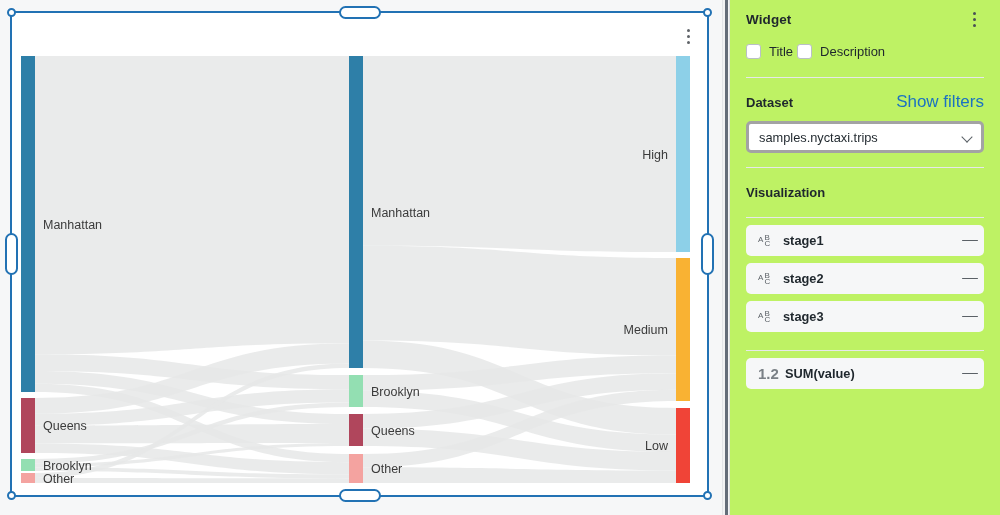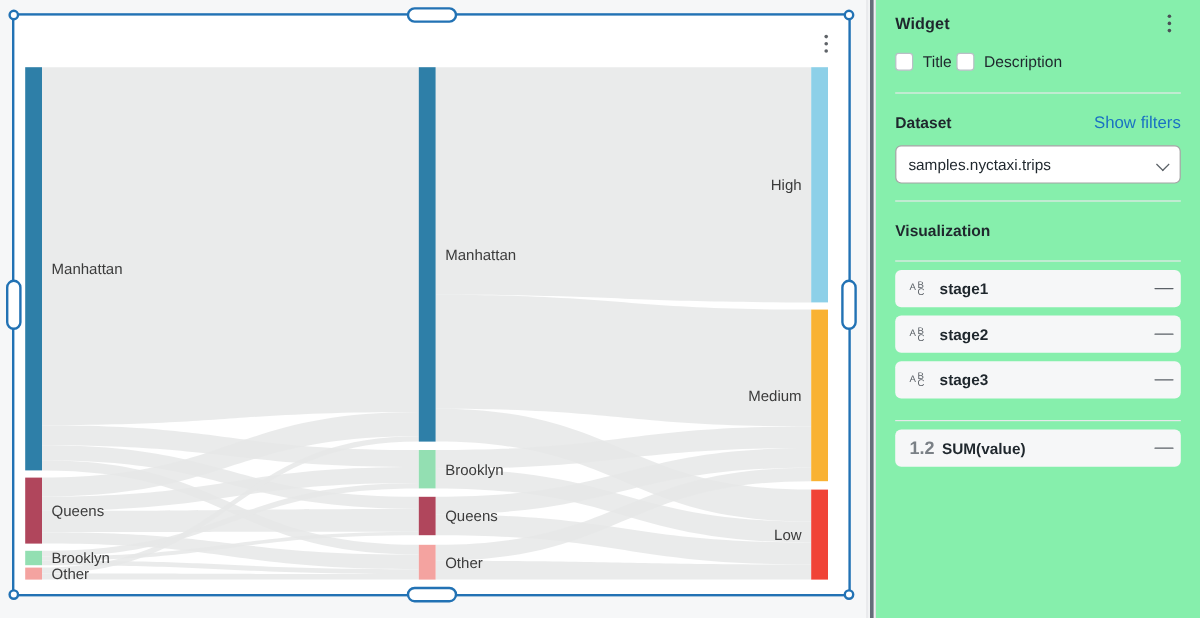--- a/index.html
+++ b/index.html
@@ -71,21 +71,21 @@
     background: #f2f3f4;
     border-left: 1px solid #e3e5e8;
     border-right: 1px solid #dfe1e4;
     position: relative;
   }
   #panel-divider::after {
     content: ""; position: absolute; left: 2px; top: 0; width: 3px; height: 515px;
     background: #4b5563; opacity: .85;
   }
   #side-panel {
-    flex: 1 1 auto; height: 515px; background: #86efac;
+    flex: 1 1 auto; height: 515px; background: #bef264;
     padding: 0 16px; position: relative; overflow: hidden;
   }
   .panel-row-head {
     display: flex; align-items: center; justify-content: space-between;
     height: 30px; margin-top: 4px;
   }
   .panel-title {
     font-size: 13.5px; font-weight: bold; color: #1f272d; letter-spacing: .1px;
   }
   #panel-kebab {
@@ -101,33 +101,33 @@
   }
   .cb-label { font-size: 13px; color: #1f272d; }
 
   .divider { height: 1px; background: #e6e8ea; margin: 14px 0 0 0; }
 
   .section-head {
     display: flex; align-items: center; justify-content: space-between;
     margin-top: 13px; height: 22px;
   }
   .section-title { font-size: 13px; font-weight: bold; color: #1f272d; }
-  .link-btn { font-size: 14px; color: #1b72c2; cursor: pointer; }
+  .link-btn { font-size: 17px; color: #1b72c2; cursor: pointer; }
   .plus-btn, .minus-btn {
     width: 20px; height: 20px; position: relative; cursor: pointer; flex: 0 0 20px;
   }
   .plus-btn::before, .plus-btn::after, .minus-btn::before {
     content: ""; position: absolute; background: #5b6167; border-radius: 1px;
   }
   .plus-btn::before { left: 2px; top: 9px; width: 16px; height: 1.7px; }
   .plus-btn::after  { top: 2px; left: 7.2px; width: 1.7px; height: 16px; }
   .minus-btn::before{ left: 2px; top: 9px; width: 16px; height: 1.7px; }
 
   .select-box {
-    margin-top: 8px; height: 32px; border: 1px solid #a3a3a3; border-radius: 5px;
+    margin-top: 8px; height: 32px; border: 3px solid #a3a3a3; border-radius: 5px;
     background: #fff; display: flex; align-items: center;
     padding: 0 8px 0 10px; gap: 7px; cursor: pointer;
   }
   .select-val { font-size: 12.8px; color: #1f272d; flex: 1 1 auto; white-space: nowrap; overflow: hidden; }
   .chev { width: 10px; height: 10px; position: relative; flex: 0 0 10px; }
   .chev::before {
     content: ""; position: absolute; left: 0px; top: 1px;
     width: 7px; height: 7px; border-right: 1.4px solid #5b6167; border-bottom: 1.4px solid #5b6167;
     transform: rotate(45deg);
   }

